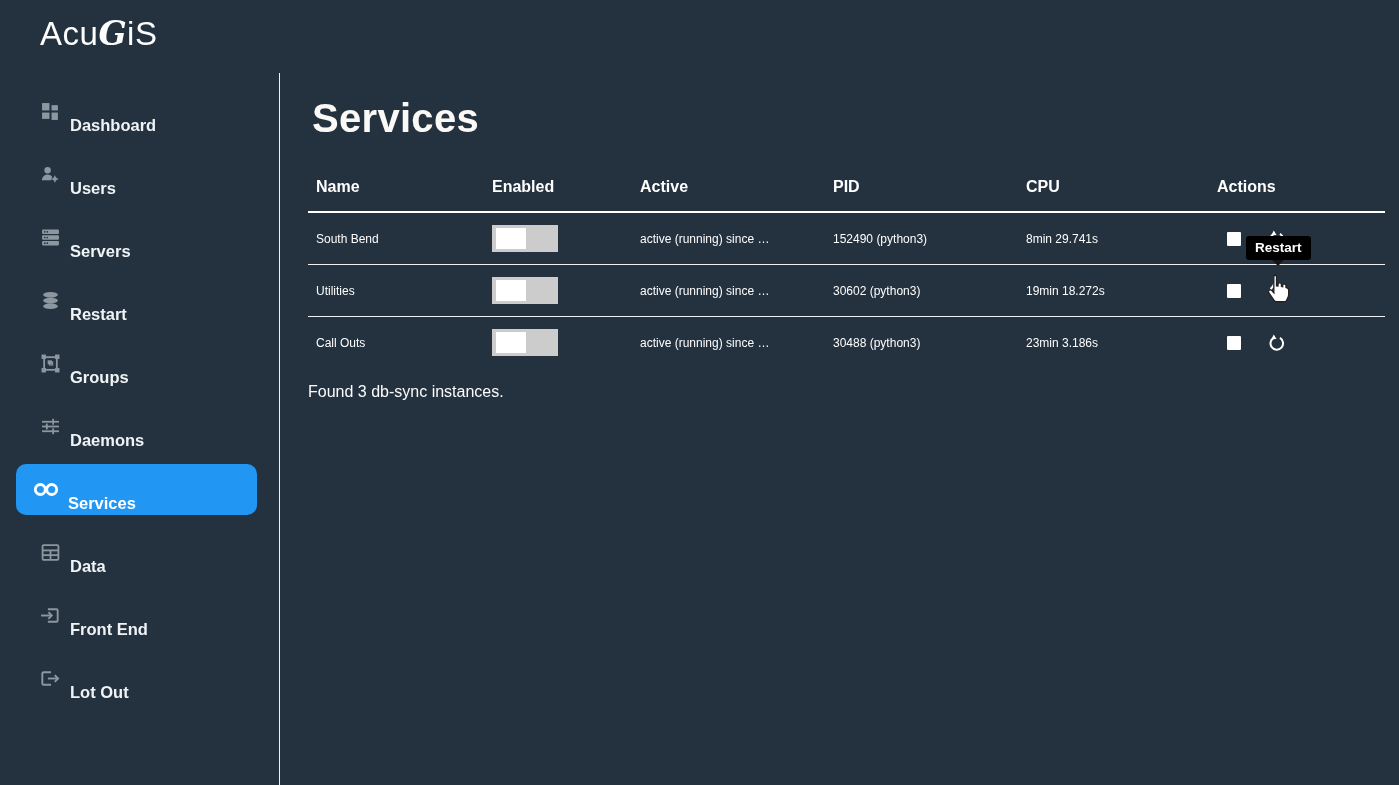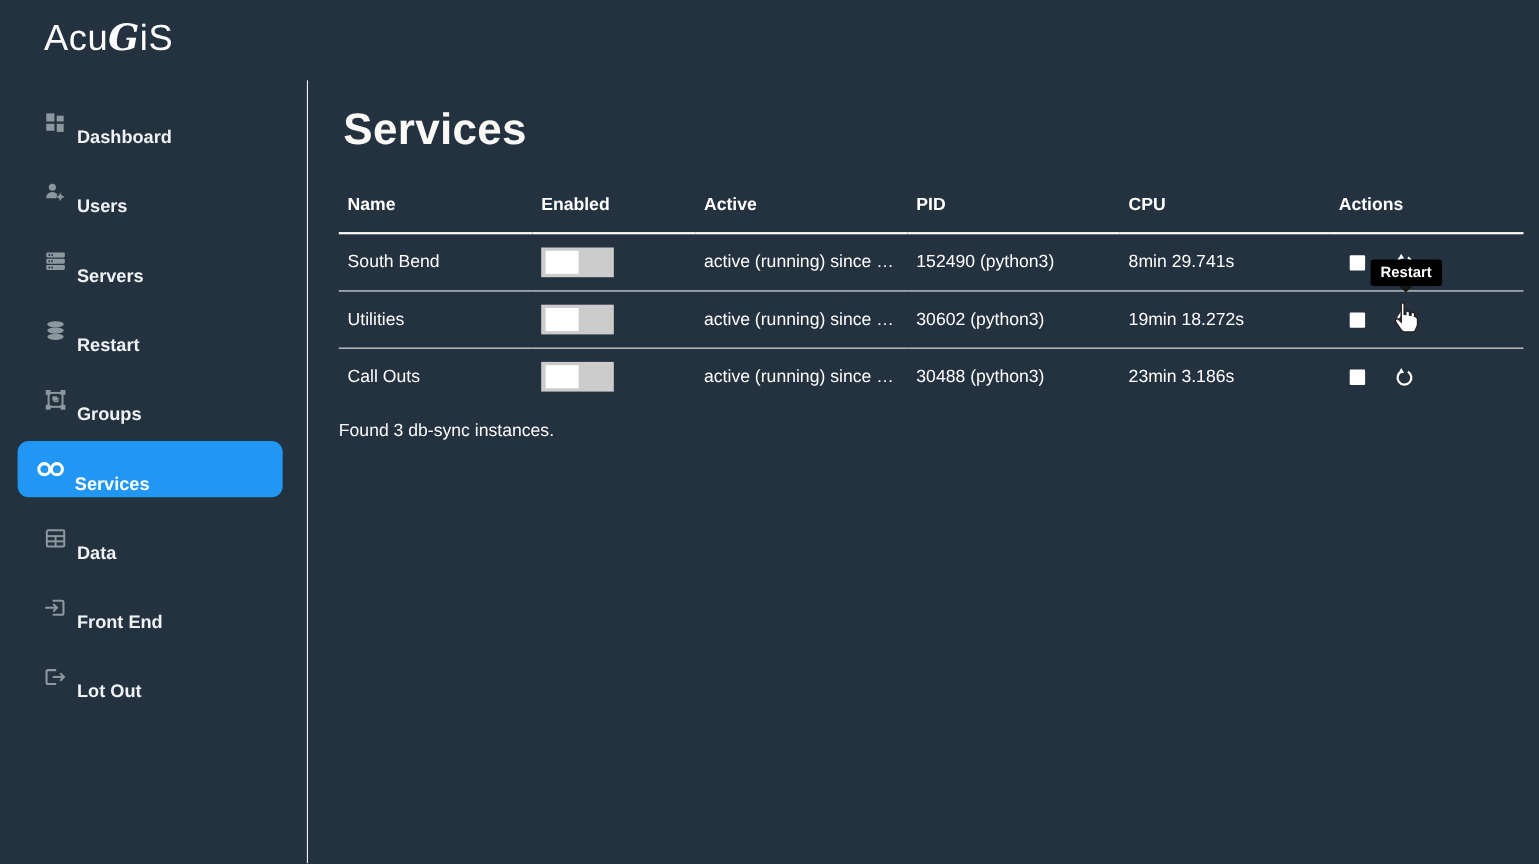--- a/index.html
+++ b/index.html
@@ -62,21 +62,21 @@
   .services-table {
     position: absolute; left: 308px; top: 165px; width: 1077px;
     border-collapse: collapse; table-layout: fixed;
   }
   .services-table th {
     text-align: left; font-size: 16px; font-weight: 600; color: #fff;
     padding: 13px 8px 15px 8px;
     border-bottom: 2px solid #ffffff;
   }
   .services-table td {
-    font-size: 16px; color: #fdfdfd;
+    font-size: 12px; color: #fdfdfd;
     padding: 12px 8px;
     height: 51px;
     border-bottom: 1px solid rgba(255,255,255,0.92);
     vertical-align: middle;
   }
   .services-table tr.last td { border-bottom: none; margin-top: 28px; }
 
   .toggle {
     width: 66px; height: 27px; background: #cccccc;
     position: relative; cursor: pointer;
@@ -205,20 +205,35 @@
                 <rect x="13.3" y="13.3" width="4.2" height="4.2"></rect>
                 <rect x="6.3" y="6" width="4" height="3.6"></rect>
               </g>
               <rect x="8" y="7.6" width="3" height="2.8" fill="none" stroke="currentColor" stroke-width="1.1"></rect>
             </svg>
       </span>
       <span class="nav-label">Groups</span>
     </div>
       </div>
 
+    <div class="nav-slot">
+        <div class="nav-inner">
+      <span class="nav-icon">
+        <svg width="19" height="19" viewBox="0 0 18 18" stroke="currentColor" stroke-width="1.7" fill="none">
+              <line x1="1" y1="4.5" x2="17" y2="4.5"></line>
+              <line x1="11.5" y1="1.7" x2="11.5" y2="7.3"></line>
+              <line x1="1" y1="9" x2="17" y2="9"></line>
+              <line x1="5.5" y1="6.2" x2="5.5" y2="11.8"></line>
+              <line x1="1" y1="13.5" x2="17" y2="13.5"></line>
+              <line x1="11.5" y1="10.7" x2="11.5" y2="16.3"></line>
+            </svg>
+      </span>
+      <span class="nav-label">Daemons</span>
+    </div>
+      </div>
 
     <div class="nav-slot">
         <div class="nav-inner active">
       <span class="nav-icon">
         <svg width="26" height="15" viewBox="0 0 26 15" fill="none" stroke="currentColor" stroke-width="2.8">
               <circle cx="7.3" cy="7.5" r="5"></circle>
               <circle cx="18.7" cy="7.5" r="5"></circle>
             </svg>
       </span>
       <span class="nav-label">Services</span>

